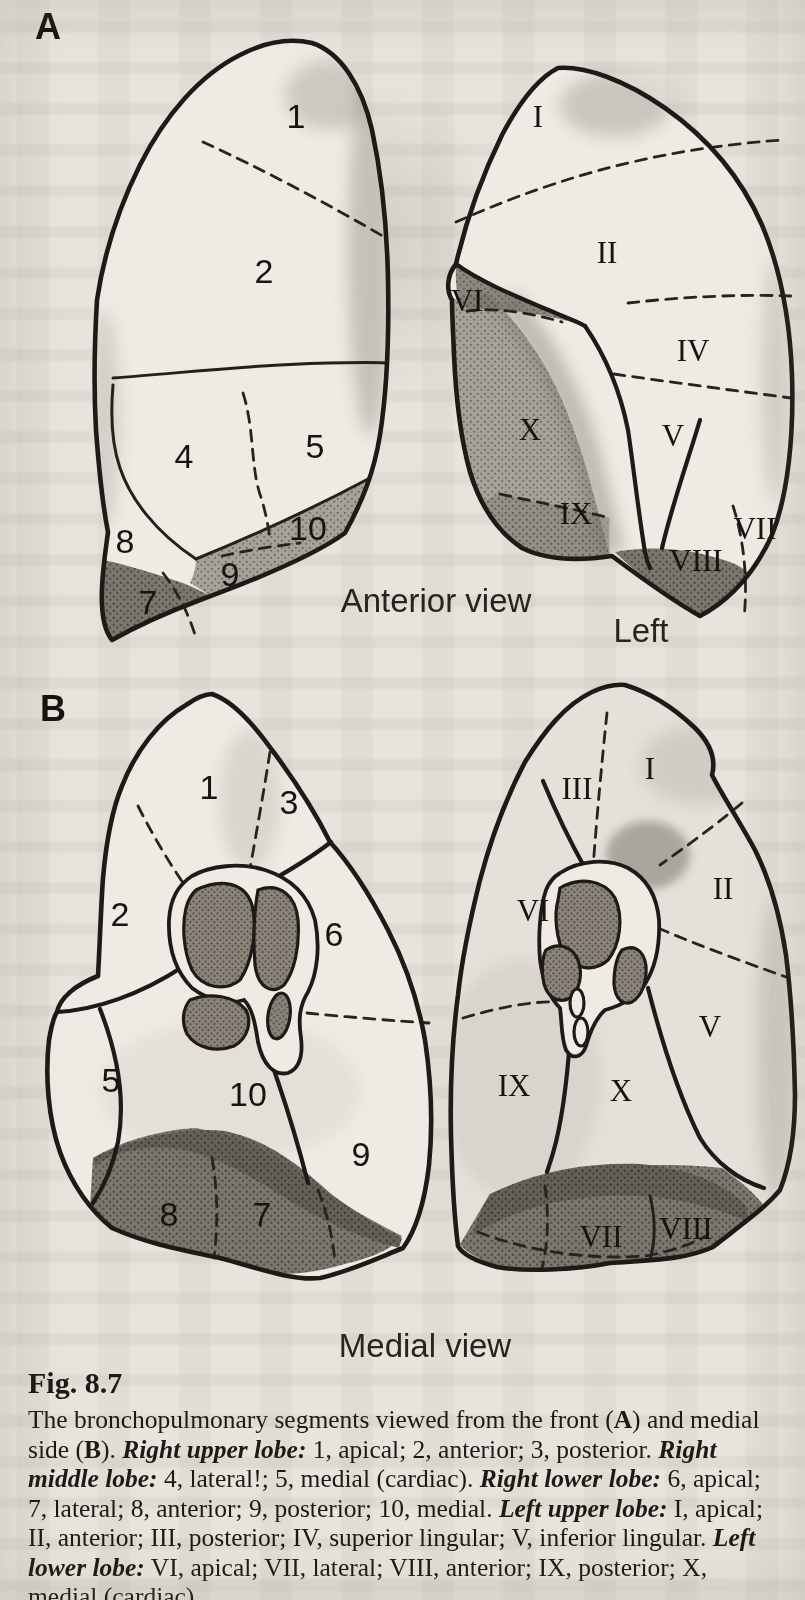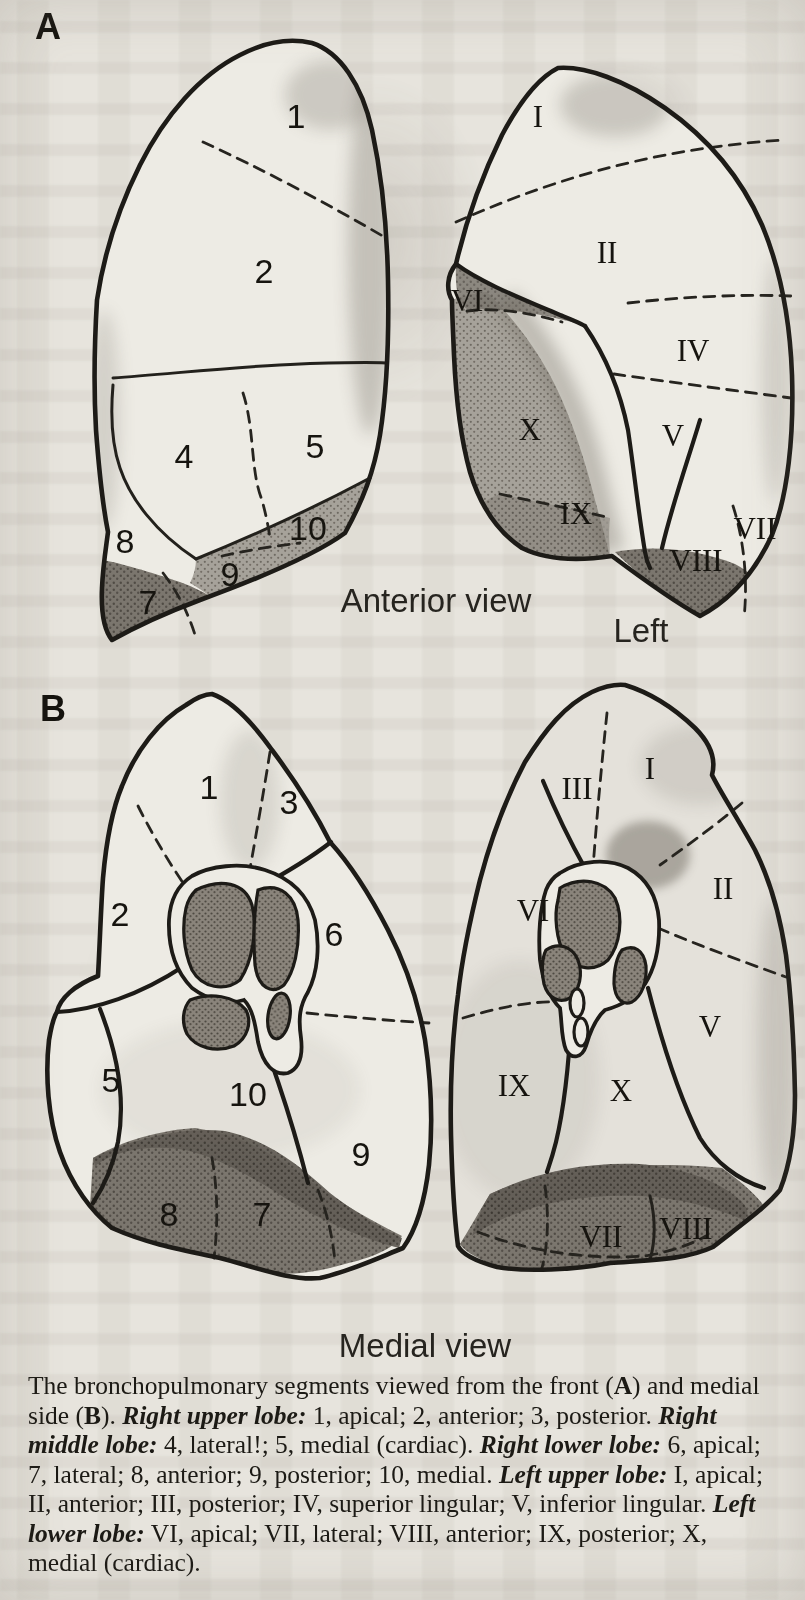--- a/index.html
+++ b/index.html
@@ -252,15 +252,16 @@
     </g>
   </svg>
 
   <div class="panel-letter" style="left:35px;top:6px;">A</div>
   <div class="panel-letter" style="left:40px;top:688px;">B</div>
   <div class="viewlab" style="left:436px;top:582px;">Anterior view</div>
   <div class="viewlab" style="left:641px;top:612px;">Left</div>
   <div class="viewlab" style="left:425px;top:1327px;text-align:right;">Medial view</div>
 
   <div class="caption">
+    <div class="fig-num">Fig. 8.7</div>
     <p class="cap-text"><span>The bronchopulmonary segments viewed from the front (</span><span class="b">A</span><span>) and medial side (</span><span class="b">B</span><span>). </span><span class="i">Right upper lobe:</span><span> 1, apical; 2, anterior; 3, posterior. </span><span class="i">Right middle lobe:</span><span> 4, lateral!; 5, medial (cardiac). </span><span class="i">Right lower lobe:</span><span> 6, apical; 7, lateral; 8, anterior; 9, posterior; 10, medial. </span><span class="i">Left upper lobe:</span><span> I, apical; II, anterior; III, posterior; IV, superior lingular; V, inferior lingular. </span><span class="i">Left lower lobe:</span><span> VI, apical; VII, lateral; VIII, anterior; IX, posterior; X, medial (cardiac).</span></p>
   </div>
 </div>
 
 </body></html>

